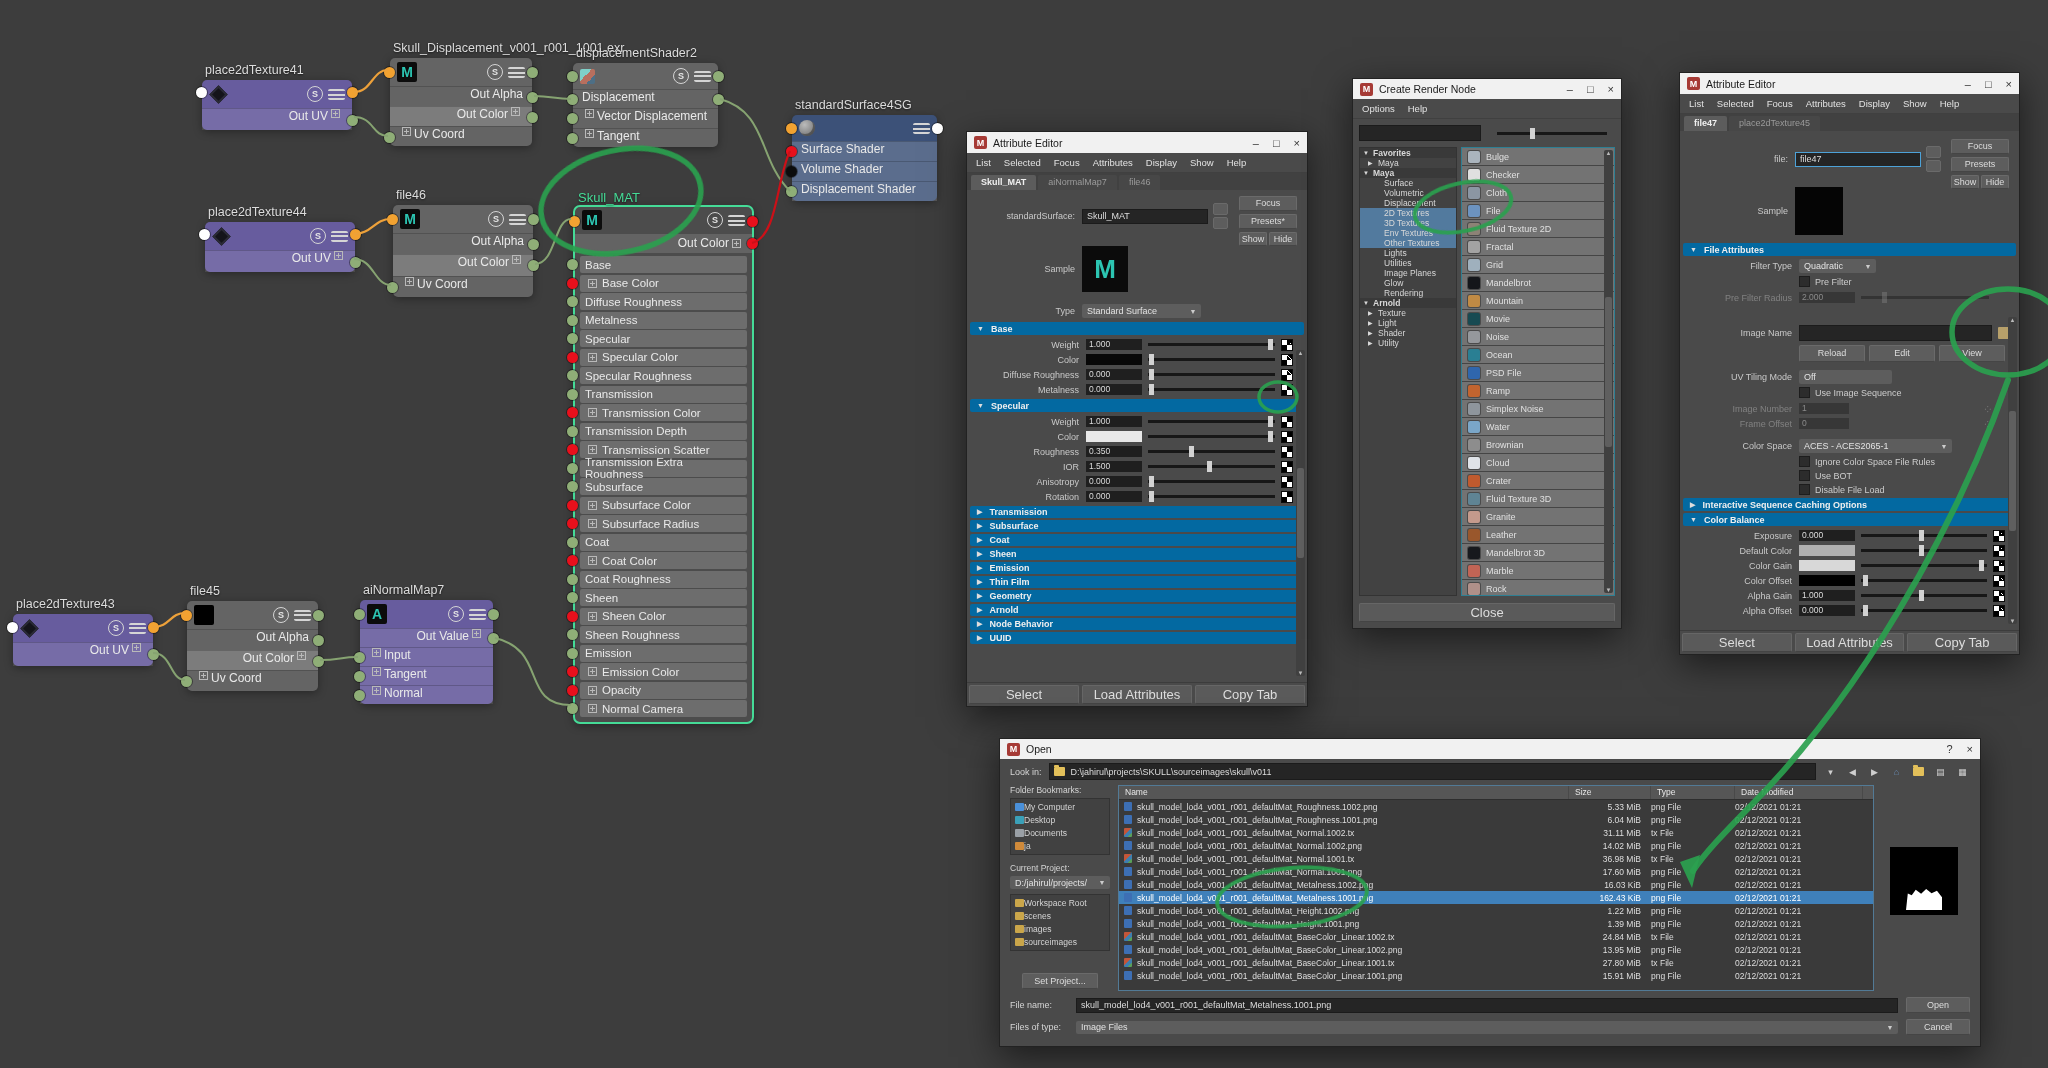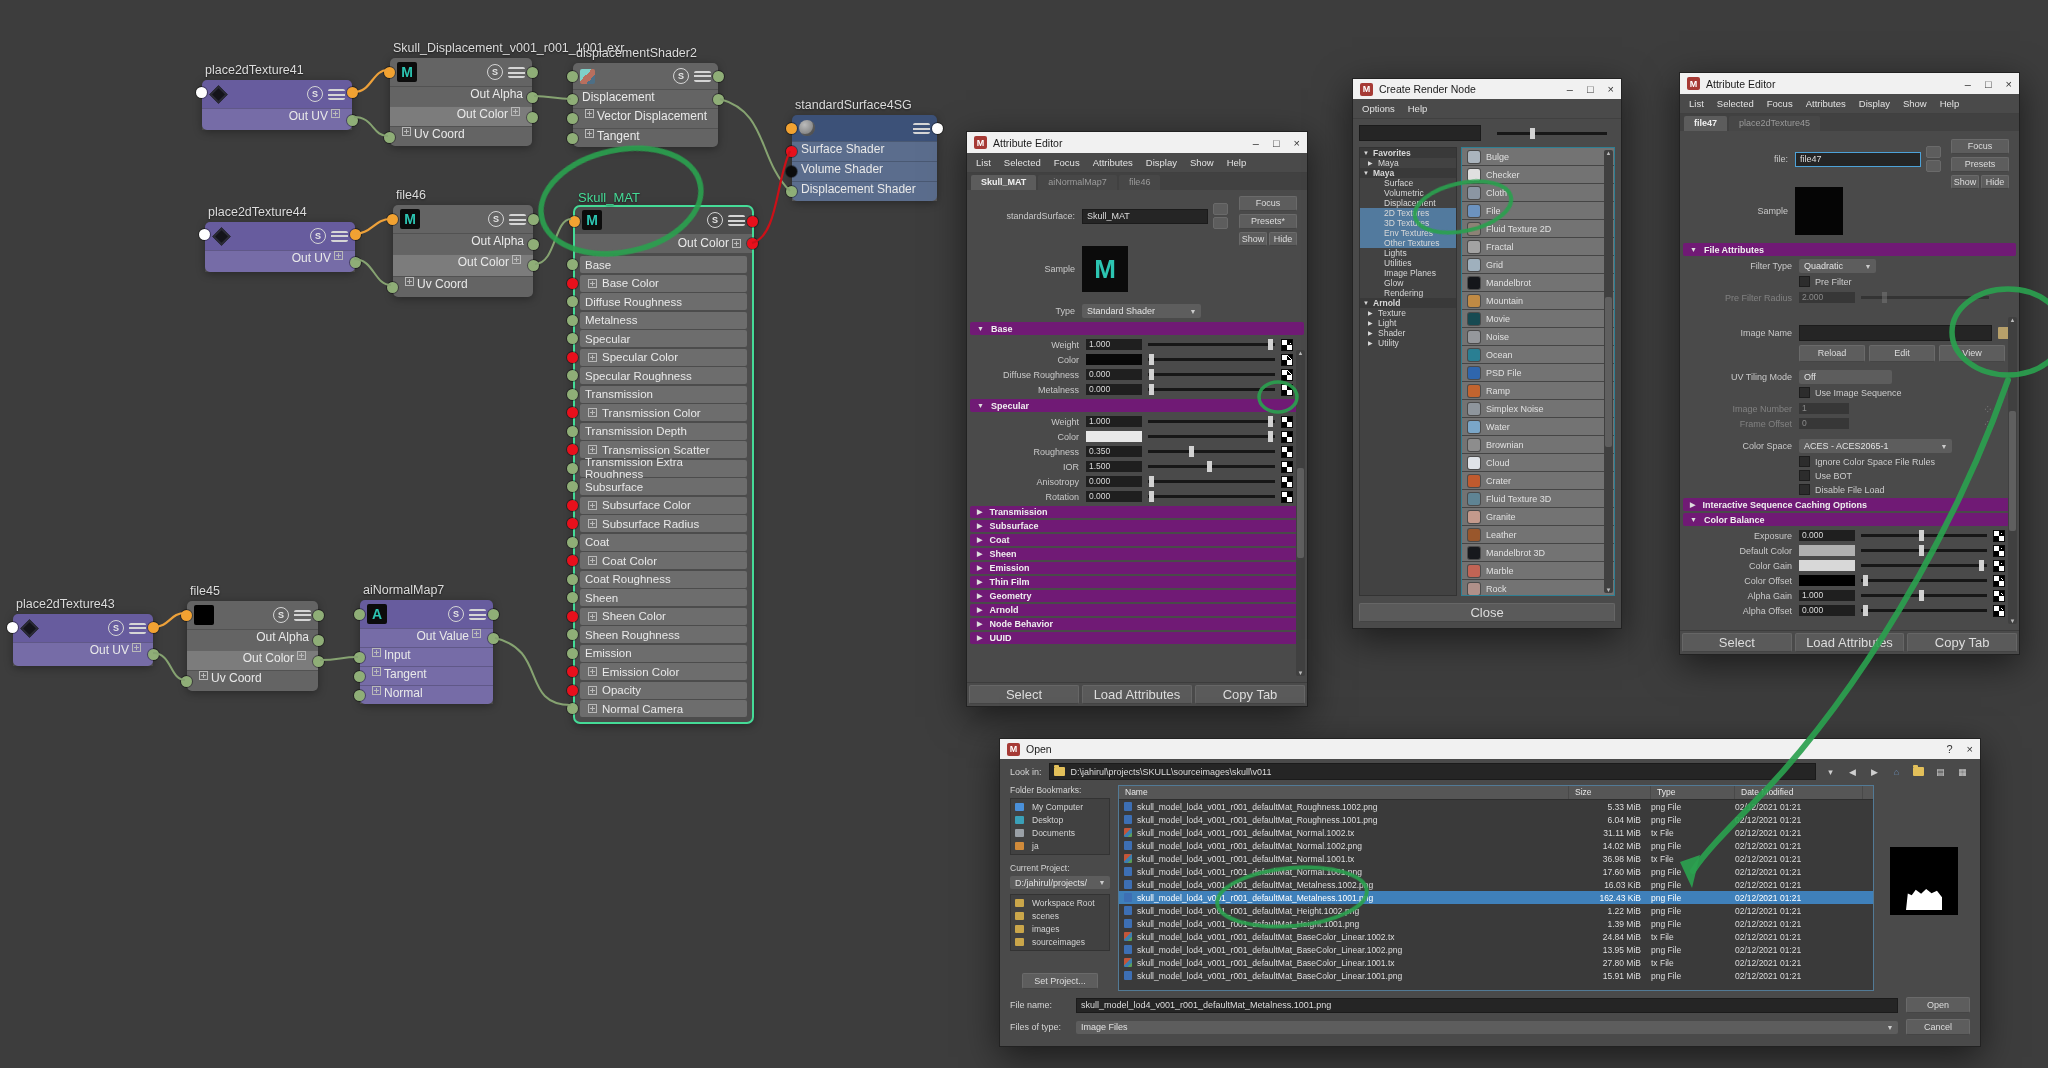--- a/index.html
+++ b/index.html
@@ -50,21 +50,21 @@
   .tabsbar{display:flex;gap:2px;background:#414141;padding:2px 4px 0;flex:0 0 auto;}
   .tab{padding:2px 10px 3px;font-size:9px;color:#9a9a9a;background:#474747;border-radius:2px 2px 0 0;}
   .tab.active{background:#5c5c5c;color:#f0f0f0;font-weight:bold;}
   .content{position:relative;flex:1;overflow:hidden;}
   .footer{display:flex;flex:0 0 auto;padding:2px;gap:3px;border-top:1px solid #3c3c3c;}
   .fbtn{flex:1;height:17px;line-height:17px;text-align:center;font-size:13px;color:#ddd;background:#5a5a5a;border-radius:2px;border:1px solid #666;border-bottom-color:#444;}
   .btn{background:#5d5d5d;border:1px solid #6a6a6a;border-bottom-color:#454545;border-radius:2px;color:#ddd;font-size:9px;text-align:center;}
   .field{background:#252525;border:1px solid #1b1b1b;color:#ddd;font-size:9px;padding:0 4px;display:flex;align-items:center;}
   .dd{background:#5d5d5d;border-radius:2px;height:14px;display:flex;align-items:center;font-size:9px;color:#e2e2e2;padding:0 2px 0 5px;}
   .dd .arr{margin-left:auto;padding-left:6px;font-size:7px;color:#ccc;width:12px;text-align:center;}
-  .sect{background:#701a75;height:13px;border-radius:2px;margin:2px 3px;display:flex;align-items:center;gap:7px;padding:0 7px;font-size:9px;font-weight:bold;color:#efefef;}
+  .sect{background:#0369a1;height:13px;border-radius:2px;margin:2px 3px;display:flex;align-items:center;gap:7px;padding:0 7px;font-size:9px;font-weight:bold;color:#efefef;}
   .sect .car{font-size:7px;color:#ddd;}
   .srow{display:flex;align-items:center;height:15px;padding:0 14px 0 0;}
   .slbl{width:112px;text-align:right;font-size:9px;color:#c9c9c9;padding-right:7px;white-space:nowrap;}
   .sval{width:50px;height:11px;background:#1f1f1f;font-size:8.5px;color:#ddd;line-height:11px;padding:0 3px;flex:0 0 auto;}
   .grv{flex:1;height:3px;background:#171717;margin:0 6px;position:relative;}
   .hnd{position:absolute;top:-4px;width:5px;height:11px;background:#d2d2d2;margin-left:-2px;}
   .map{width:10px;height:10px;flex:0 0 auto;border:1px solid #0c0c0c;background-color:#fff;background-image:linear-gradient(45deg,#000 25%,transparent 25%,transparent 75%,#000 75%),linear-gradient(45deg,#000 25%,transparent 25%,transparent 75%,#000 75%);background-size:10px 10px;background-position:0 0,5px 5px;}
   .srow.sw .sval{background:#888;}
   .srow.dis .slbl,.srow.dis .sval,.srow.dis .grv,.srow.dis .hnd{opacity:.42;}
   .cbrow{display:flex;align-items:center;gap:5px;margin:3px 0 3px 119px;font-size:9px;color:#cdcdcd;height:11px;}
@@ -85,21 +85,21 @@
   .texrow{height:17px;display:flex;align-items:center;gap:6px;padding:0 6px;border-bottom:1px solid #454545;font-size:9px;color:#e0e0e0;}
   .ticon{width:12px;height:12px;border-radius:2px;flex:0 0 auto;box-shadow:0 0 0 1px rgba(0,0,0,.35);}
   
   .lookin{display:flex;align-items:center;gap:7px;padding:4px 10px 2px;font-size:9px;color:#d5d5d5;}
   .foldic{width:11px;height:9px;background:#e3c05a;border-radius:1px;position:relative;flex:0 0 auto;}
   .foldic:before{content:"";position:absolute;top:-2px;left:0;width:5px;height:2px;background:#e3c05a;border-radius:1px 1px 0 0;}
   .toolic{width:15px;height:13px;display:flex;align-items:center;justify-content:center;font-size:9px;color:#cfcfcf;}
   .open-main{display:flex;gap:8px;padding:3px 10px;height:206px;}
   .bmpanel{width:100px;font-size:8.5px;color:#d5d5d5;display:flex;flex-direction:column;}
   .bmbox{background:#414141;border:1px solid #333;padding:3px 4px;display:flex;flex-direction:column;gap:3px;}
-  .bmitem{display:flex;align-items:center;gap:8px;height:10px;}
+  .bmitem{display:flex;align-items:center;gap:0;height:10px;}
   .bmic{width:9px;height:8px;border-radius:1px;flex:0 0 auto;}
   .ftable{flex:1;border:1px solid #527a96;background:#3a3a3a;display:flex;flex-direction:column;overflow:hidden;}
   .frow,.fhead{display:grid;grid-template-columns:1fr 82px 84px 128px 10px;align-items:center;font-size:8.5px;color:#dedede;}
   .fhead{background:#565656;height:13px;border-bottom:1px solid #2e2e2e;color:#e8e8e8;}
   .fhead span{padding:0 6px;border-right:1px solid #494949;height:13px;line-height:13px;}
   .frow{height:13px;}
   .frow.sel{background:#3f80ba;color:#fff;}
   .fcell-name{display:flex;align-items:center;gap:5px;padding-left:5px;white-space:nowrap;overflow:hidden;}
   .fcell-size{text-align:right;padding-right:10px;}
   .fi{width:8px;height:9px;border-radius:1px;flex:0 0 auto;}
@@ -546,21 +546,21 @@
           <div class="btn" style="flex:1;height:12px;line-height:12px">Hide</div>
         </div>
       </div>
       <div style="display:flex;align-items:center;margin-top:16px;">
         <span class="slbl" style="width:108px">Sample</span>
         <div style="width:46px;height:46px;background:#0b0b0b;display:flex;align-items:center;justify-content:center;color:#2cc5b2;font-weight:bold;font-size:26px;">M</div>
       </div>
       <div class="ddrow" style="margin:12px 0 4px;">
         <span class="slbl" style="width:108px">Type</span>
         <div class="dd" style="width:112px">
-            <span>Standard Shader</span>
+            <span>Standard Surface</span>
             <span class="arr">▼</span>
           </div>
       </div>
       <div class="sect">
           <span class="car">▼</span>
           <span>Base</span>
         </div>
       <div>
 
           <div class="srow">

